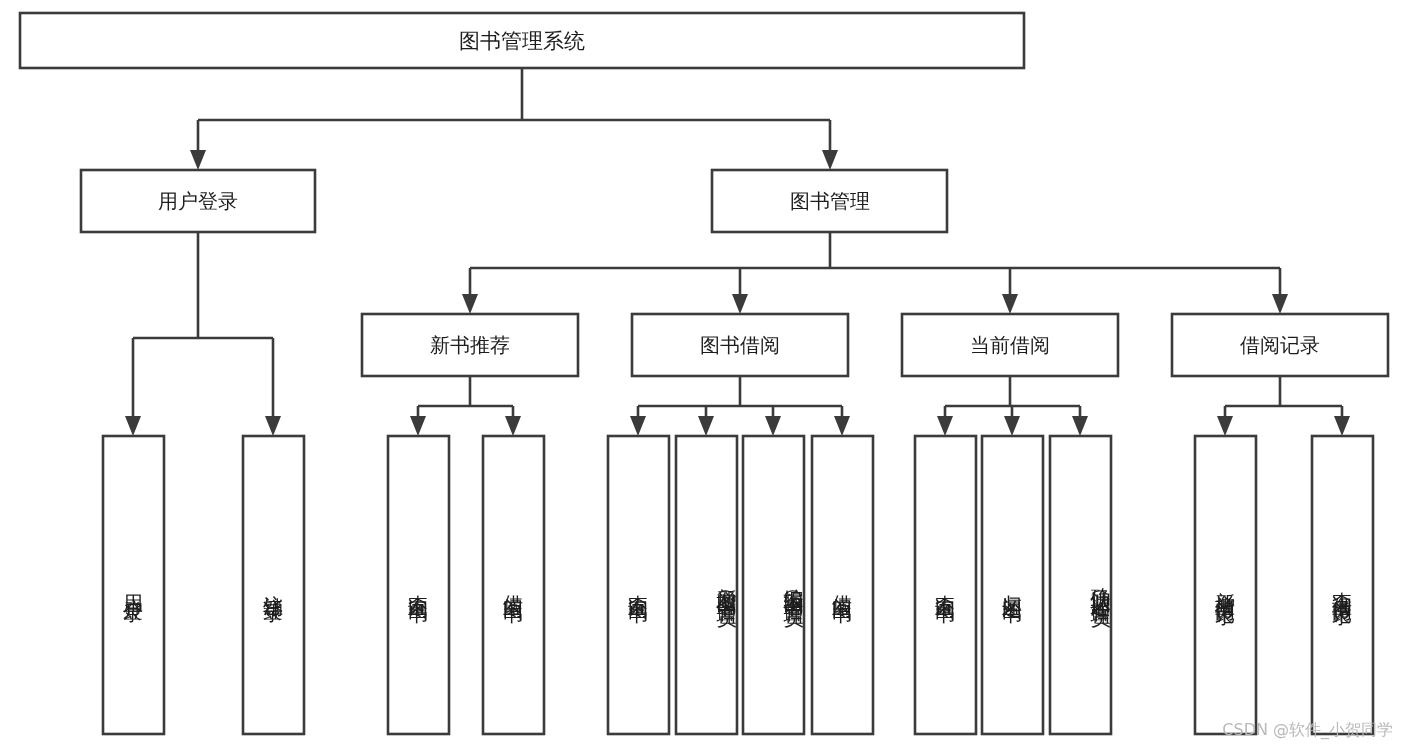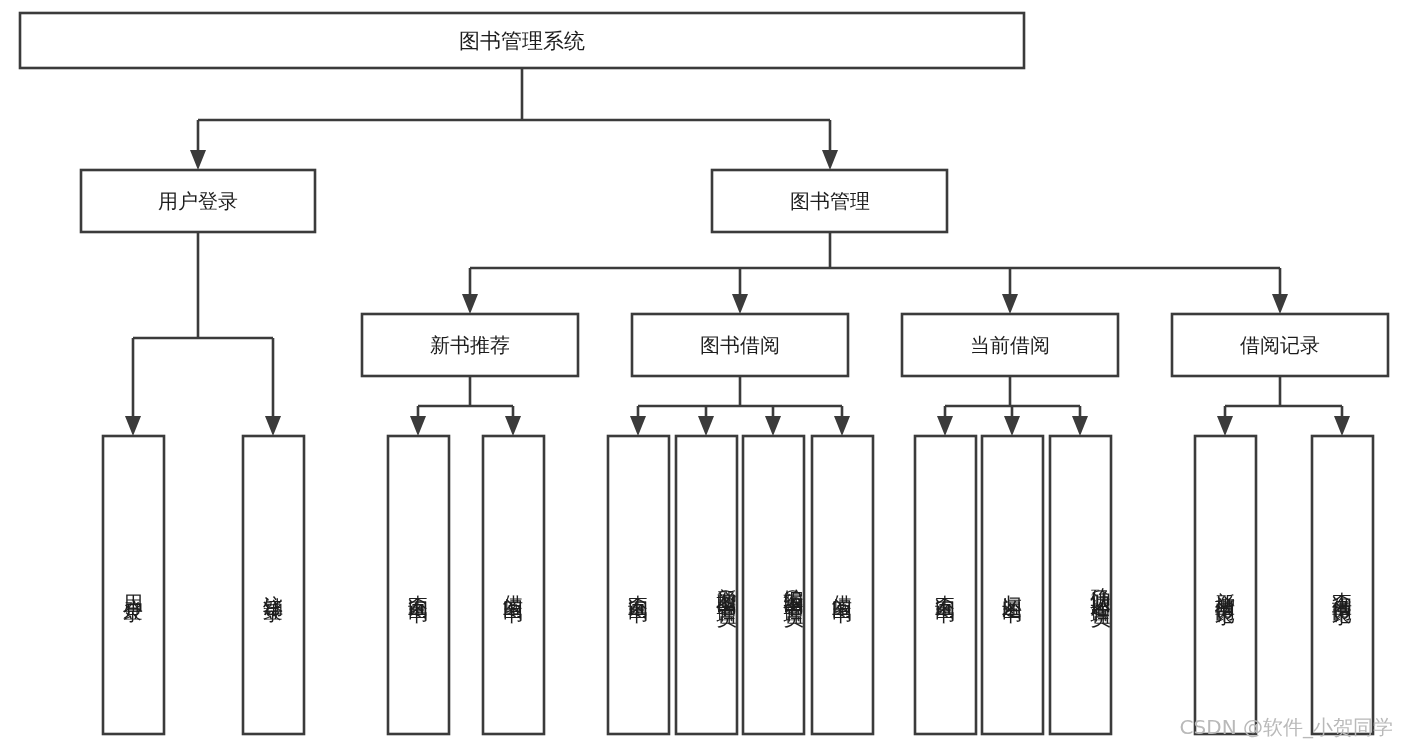--- a/index.html
+++ b/index.html
@@ -70,21 +70,21 @@
   .vlabel.top {
     display: flex;
     align-items: flex-start;
     justify-content: center;
   }
   .watermark {
     position: absolute;
     right: 12px;
     bottom: 6px;
     font-family: "DejaVu Sans", "Liberation Sans", sans-serif;
-    font-size: 20px;
+    font-size: 16px;
     color: #b9b9b9;
     white-space: nowrap;
     pointer-events: none;
   }
 </style>
 </head>
 <body>
 
 <div id="diagram-root">
 

